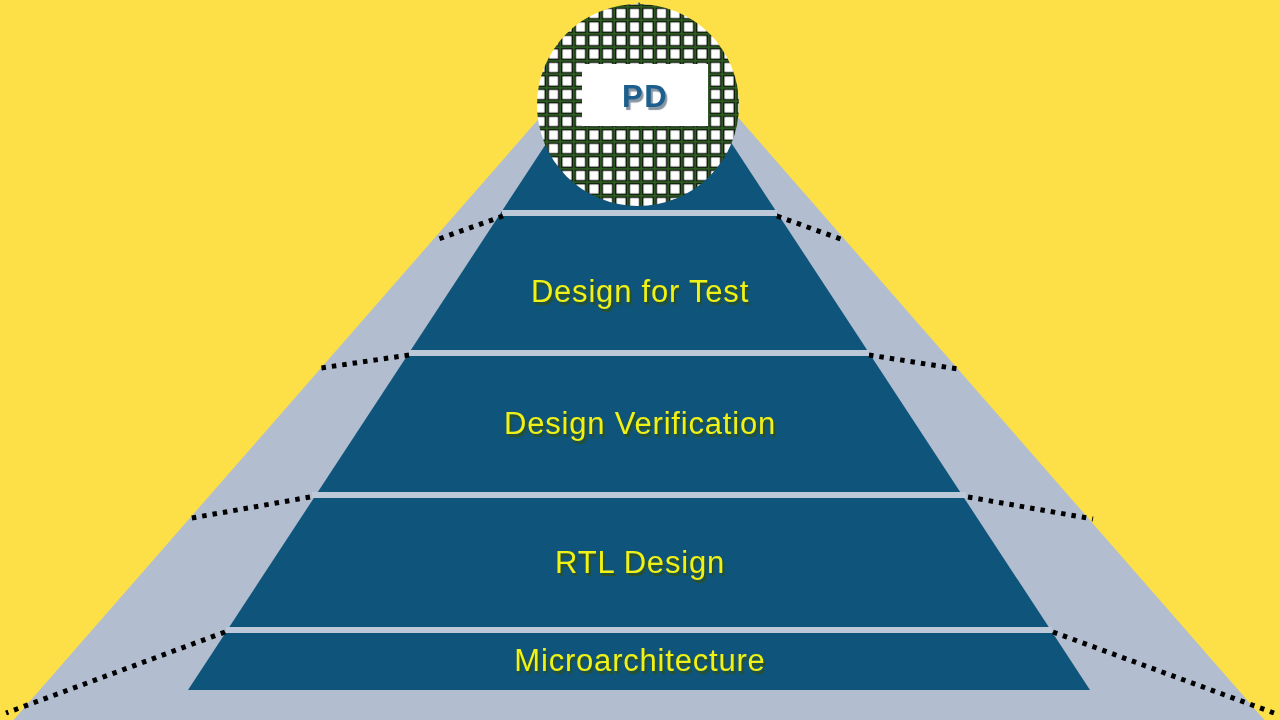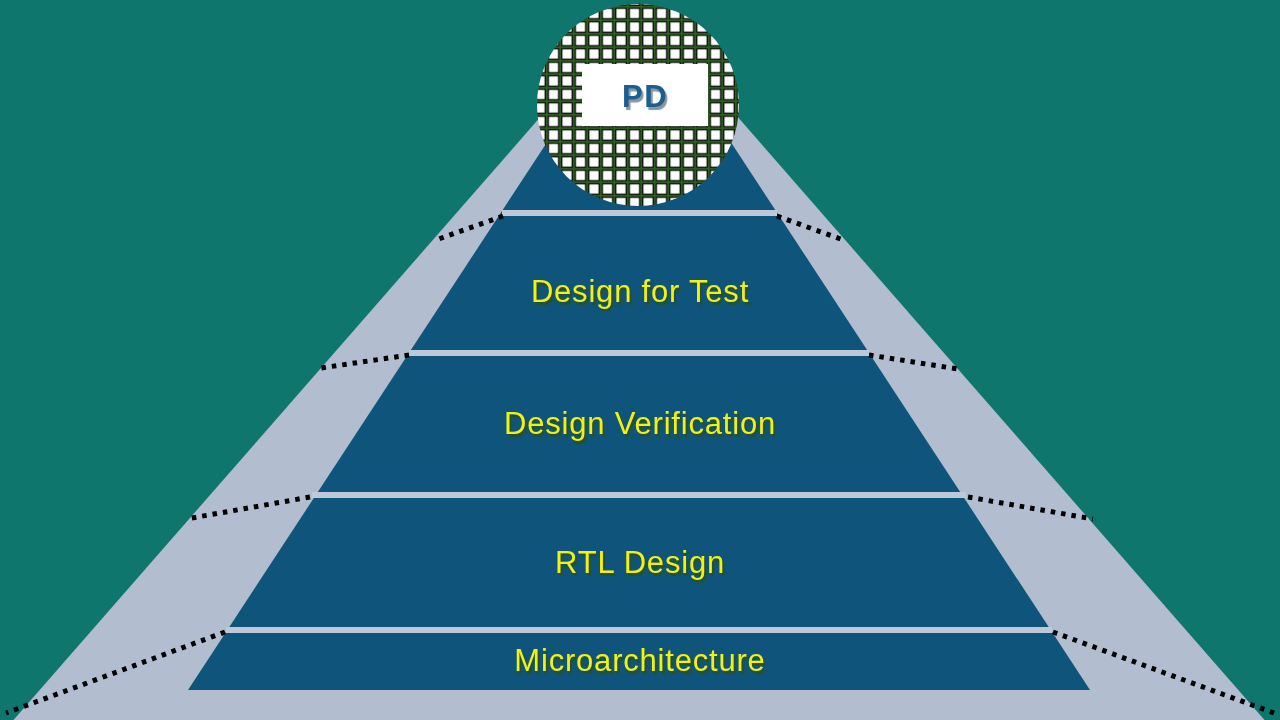--- a/index.html
+++ b/index.html
@@ -8,21 +8,21 @@
     width: 1280px;
     height: 720px;
     background: #ffffff;
     overflow: hidden;
     font-family: "Liberation Sans", sans-serif;
   }
   .stage {
     position: relative;
     width: 1280px;
     height: 720px;
-    background: #0f766e;
+    background: #fde047;
   }
   svg { display: block; }
   .layer-label {
     font-family: "Liberation Sans", sans-serif;
     font-size: 31px;
     letter-spacing: 0.8px;
     text-shadow: 2px 3px 1px rgba(47, 79, 24, 0.85);
   }
   .apex-label {
     font-family: "Liberation Sans", sans-serif;

